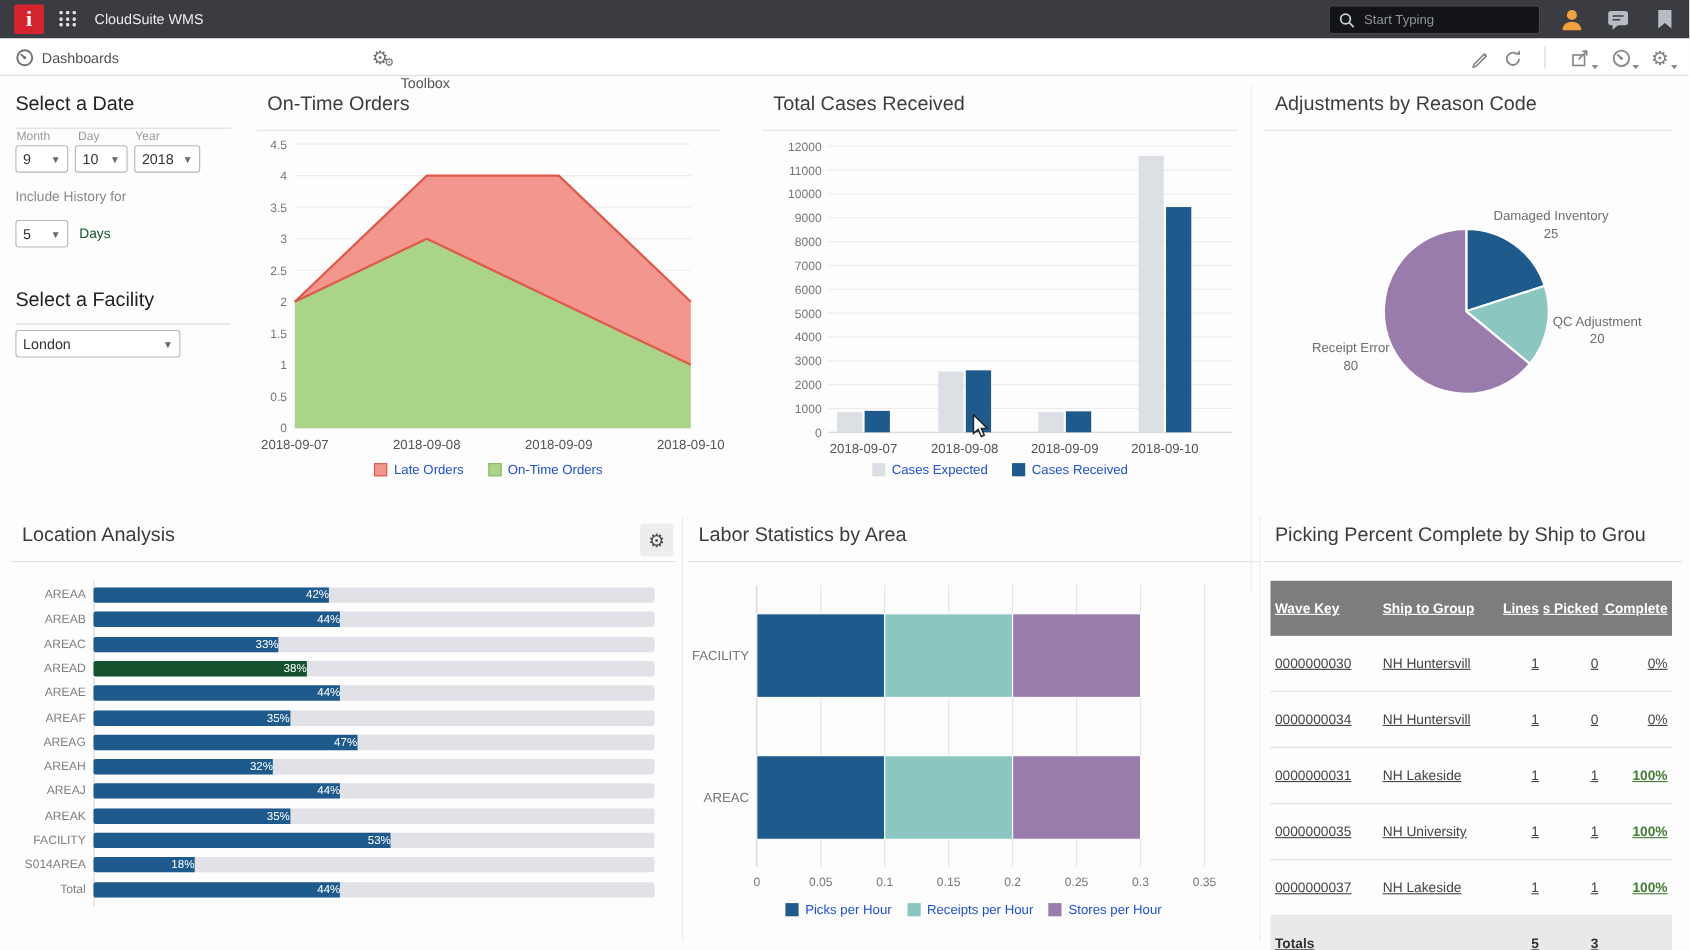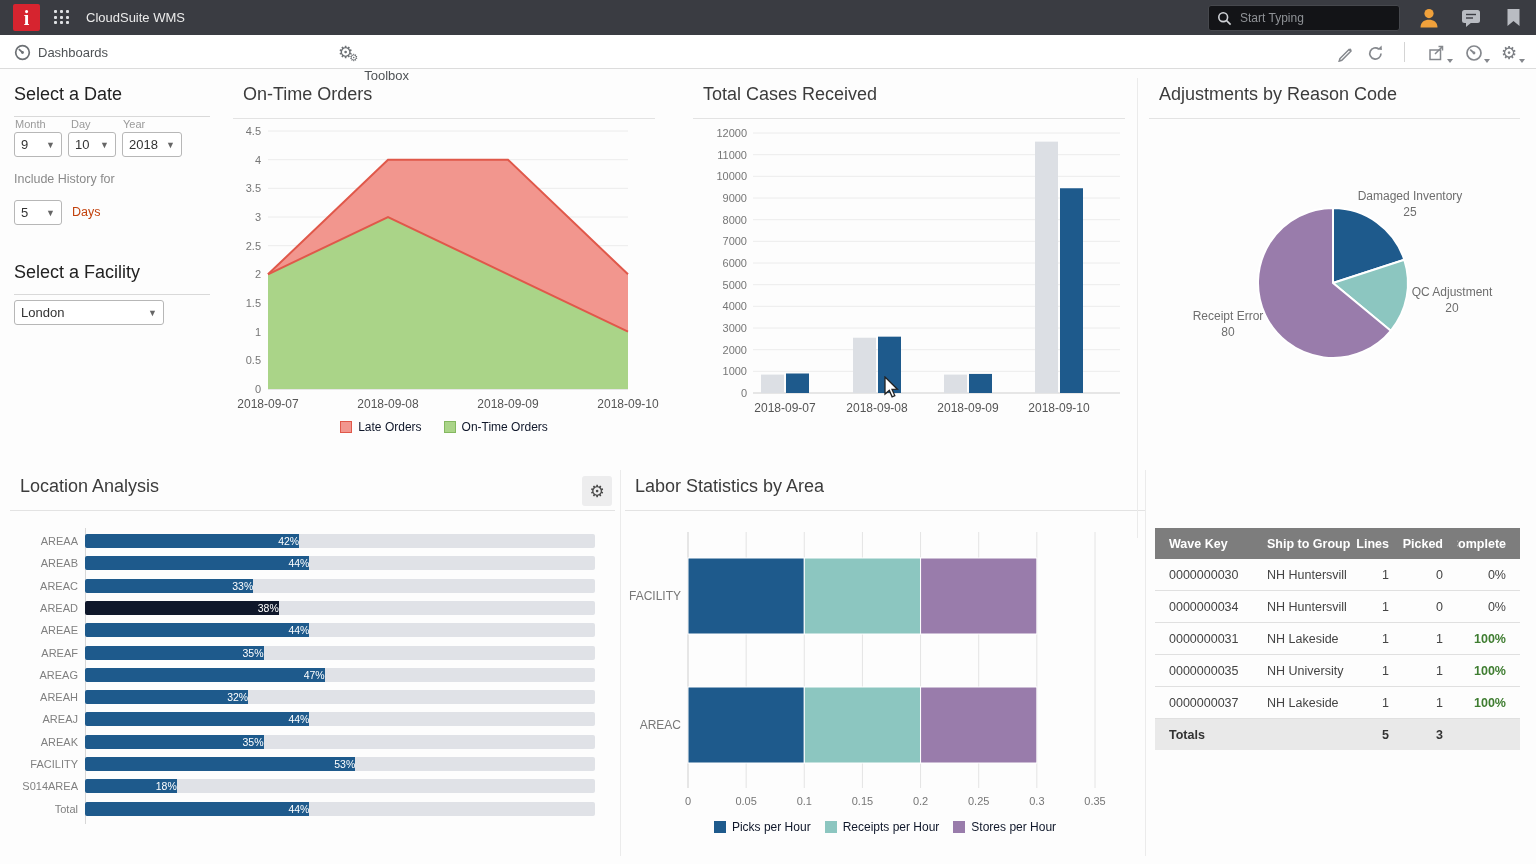--- a/index.html
+++ b/index.html
@@ -42,42 +42,42 @@
 
   
   .panel { position:absolute; background:transparent; }
   .panel h2 { font-size:18px; font-weight:400; color:#3c3c3c; padding:6px 10px 13px 10px;
               border-bottom:1px solid #e3e3e3; white-space:nowrap; overflow:hidden; }
   svg text { font-family:"Liberation Sans", sans-serif; }
   .tick { font-size:11px; fill:#767676; }
   .xdate { font-size:12px; fill:#555; }
   .cat { font-size:12px; fill:#777; }
   .legend { position:absolute; left:0; width:100%; display:flex; justify-content:center; gap:22px;
-            font-size:12px; color:#0f172a; align-items:center; }
+            font-size:12px; color:#1d4ed8; align-items:center; }
   .legend .it { display:flex; align-items:center; gap:6px; }
   .legend .sw { width:12px; height:12px; display:inline-block; }
 
   
   .pie-lab { position:absolute; text-align:center; font-size:12px; color:#6e6e6e; line-height:1.35; }
 
   
   .loc-row { position:absolute; left:0; height:15px; width:100%; }
   .loc-lab { position:absolute; left:0; width:68px; text-align:right; font-size:11px; color:#808080; line-height:15px; }
   .loc-track { position:absolute; left:75px; top:0; width:510px; height:14px; background:#e0e2e7; border-radius:2px; }
   .loc-bar { position:absolute; left:0; top:0; height:14px; background:#1e5a8c; border-radius:2px 0 0 2px;
              color:#fff; font-size:10.5px; text-align:right; line-height:14px; padding-right:0; }
   .loc-axis { position:absolute; left:75px; width:1px; background:#d7d7d7; }
   .gearbtn { position:absolute; width:30px; height:30px; background:#ededee; border-radius:3px;
              display:flex; align-items:center; justify-content:center; cursor:pointer; }
   .gearbtn span { font-size:17px; color:#4a4a4a; line-height:1; }
 
   
   .ptable { position:absolute; font-size:12.5px; color:#444; }
   .prow { display:flex; width:365px; }
-  .pcell { padding:0 14px; display:flex; align-items:center; height:31px; overflow:hidden; white-space:nowrap; }
+  .pcell { padding:0 4px; display:flex; align-items:center; height:50px; overflow:hidden; white-space:nowrap;text-decoration:underline; }
   .phead { background:#7d7d7d; color:#fff; font-weight:bold; }
   .pbody { border-bottom:1px solid #e0e0e0; }
   .ptot  { background:#e9e9e9; font-weight:bold; color:#333; }
   .green { color:#3f7d31; font-weight:bold; }
 
   .hairline-v { position:absolute; width:1px; background:#ebebeb; }
   .cursor { position:absolute; pointer-events:none; }
 </style>
 </head>
 <body>
@@ -190,21 +190,21 @@
     </div>
     <div class="sel" style="left:108px; top:48px; width:60px;">
       <span>2018</span>
         <span class="car">▼</span>
     </div>
     <span class="sidetext" style="left:0; top:88px;">Include History for</span>
     <div class="sel" style="left:0; top:116px; width:48px;">
       <span>5</span>
         <span class="car">▼</span>
     </div>
-    <span class="sidetext" style="left:58px; top:121px; color:#c2410c;">Days</span>
+    <span class="sidetext" style="left:58px; top:121px; color:#14532d;">Days</span>
     <div class="side-h" style="top:178px;">Select a Facility</div>
     <div class="sel" style="left:0; top:216px; width:150px;">
       <span>London</span>
         <span class="car">▼</span>
     </div>
   </aside>
 
   <section class="panel" style="left:233px; top:78px; width:422px; height:372px;">
     <h2>On-Time Orders</h2>
     <svg id="chart-area" width="398" height="300" style="position:absolute;left:12px;top:42px;overflow:visible;">
@@ -284,20 +284,30 @@
         <rect x="148" y="217.75" width="23" height="55.25" fill="#dcdfe4"></rect>
         <rect x="173" y="216.66666666666666" width="23" height="56.33333333333334" fill="#1e5a8c"></rect>
         <text x="172" y="292" class="xdate" text-anchor="middle">2018-09-08</text>
         <rect x="239" y="254.58333333333334" width="23" height="18.416666666666657" fill="#dcdfe4"></rect>
         <rect x="264" y="253.93333333333334" width="23" height="19.066666666666663" fill="#1e5a8c"></rect>
         <text x="263" y="292" class="xdate" text-anchor="middle">2018-09-09</text>
         <rect x="330" y="21.666666666666657" width="23" height="251.33333333333334" fill="#dcdfe4"></rect>
         <rect x="355" y="68.25" width="23" height="204.75" fill="#1e5a8c"></rect>
         <text x="354" y="292" class="xdate" text-anchor="middle">2018-09-10</text>
       </svg>
+    <div class="legend" id="legend-bars" style="top:342px;">
+        <div class="it">
+          <span class="sw" style="background: rgb(220, 223, 228);"></span>
+          <span>Cases Expected</span>
+        </div>
+        <div class="it">
+          <span class="sw" style="background: rgb(30, 90, 140);"></span>
+          <span>Cases Received</span>
+        </div>
+      </div>
   </section>
 
   <section class="panel" style="left:1149px; top:78px; width:371px; height:330px;">
     <h2>Adjustments by Reason Code</h2>
     <svg id="chart-pie" width="367" height="240" style="position:absolute;left:10px;top:50px;overflow:visible;">
         <path d="M174,155 L174,80 A75,75 0 0 1 245.3292387221365,131.82372542187895 Z" fill="#1e5a8c" stroke="#fff" stroke-width="2"></path>
         <path d="M174,155 L245.3292387221365,131.82372542187895 A75,75 0 0 1 231.78849320818418,202.80679923115173 Z" fill="#8cc6c0" stroke="#fff" stroke-width="2"></path>
         <path d="M174,155 L231.78849320818418,202.80679923115173 A75,75 0 1 1 174,80 Z" fill="#997cab" stroke="#fff" stroke-width="2"></path>
       </svg>
     <div id="pie-labels"></div>
@@ -336,21 +346,21 @@
         </div>
         <div class="loc-row" style="top: 45px;">
           <span class="loc-lab">AREAC</span>
           <div class="loc-track" style="background: rgb(224, 226, 231);">
             <div class="loc-bar" style="width: 33%; background: rgb(30, 90, 140);">33%</div>
           </div>
         </div>
         <div class="loc-row" style="top: 67px;">
           <span class="loc-lab">AREAD</span>
           <div class="loc-track" style="background: rgb(224, 226, 231);">
-            <div class="loc-bar" style="width: 38%; background: #0f172a;">38%</div>
+            <div class="loc-bar" style="width: 38%; background: #14532d;">38%</div>
           </div>
         </div>
         <div class="loc-row" style="top: 89px;">
           <span class="loc-lab">AREAE</span>
           <div class="loc-track" style="background: rgb(224, 226, 231);">
             <div class="loc-bar" style="width: 44%; background: rgb(30, 90, 140);">44%</div>
           </div>
         </div>
         <div class="loc-row" style="top: 112px;">
           <span class="loc-lab">AREAF</span>
@@ -441,20 +451,21 @@
           <span>Receipts per Hour</span>
         </div>
         <div class="it">
           <span class="sw" style="background: rgb(153, 124, 171);"></span>
           <span>Stores per Hour</span>
         </div>
       </div>
   </section>
 
   <section class="panel" style="left:1149px; top:470px; width:380px; height:390px;">
+    <h2>Picking Percent Complete by Ship to Grou</h2>
     <div class="ptable" id="ptable" style="left:6px; top:58px;">
         <div class="prow phead">
           <div class="pcell" style="width: 98px; justify-content: flex-start;">Wave Key</div>
           <div class="pcell" style="width: 104px; justify-content: flex-start;">Ship to Group</div>
           <div class="pcell" style="width: 46px; justify-content: flex-end;">Lines</div>
           <div class="pcell" style="width: 54px; justify-content: flex-end;">s Picked</div>
           <div class="pcell" style="width: 63px; justify-content: flex-end;">t Complete</div>
         </div>
         <div class="prow pbody">
           <div class="pcell" style="width: 98px; justify-content: flex-start;">0000000030</div>

